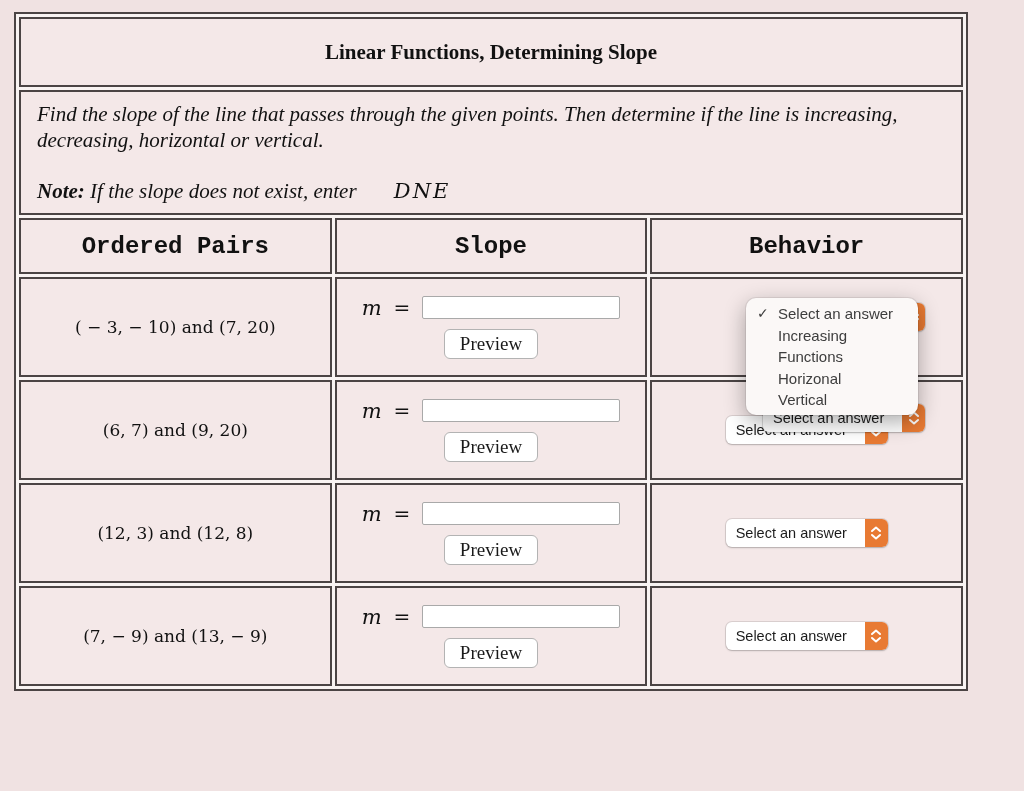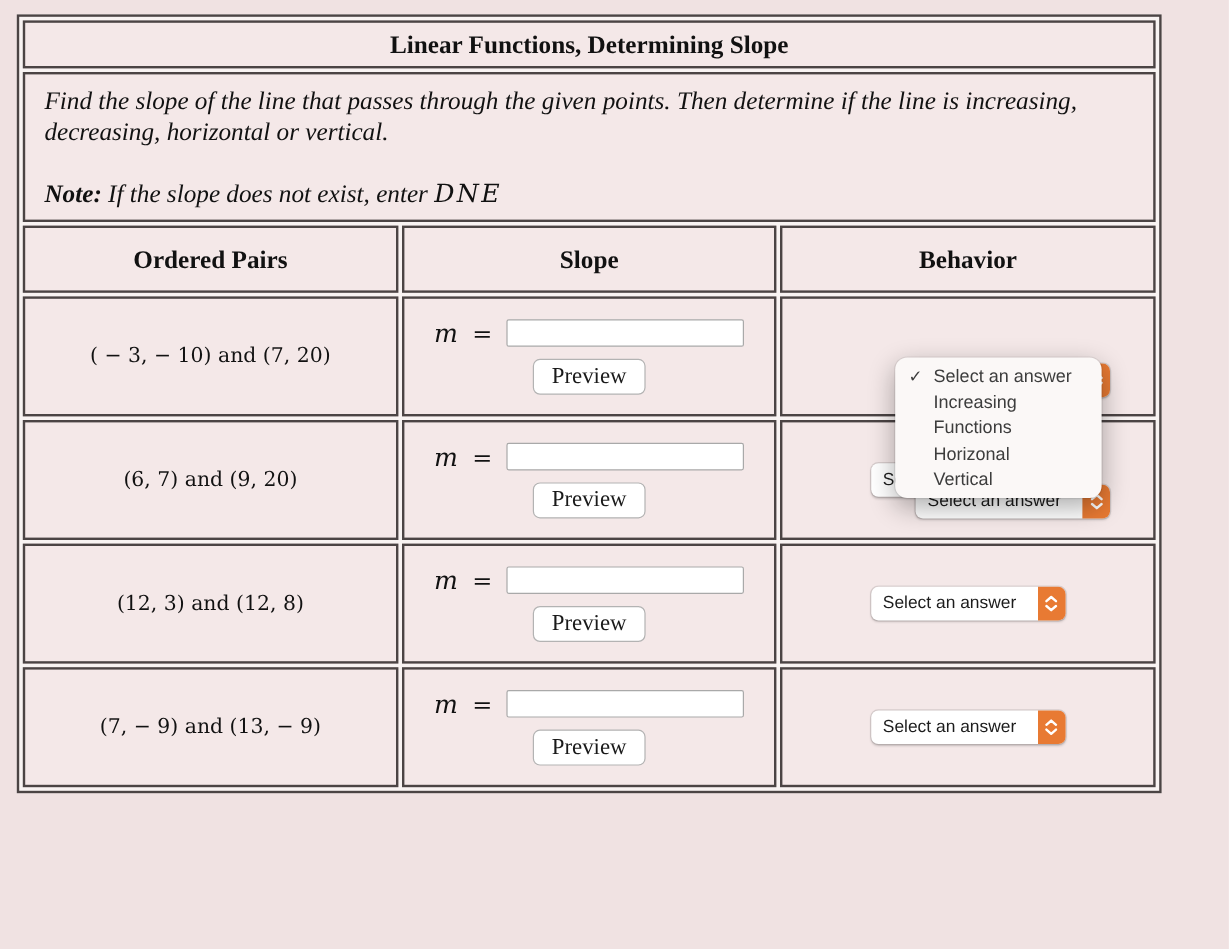--- a/index.html
+++ b/index.html
@@ -25,33 +25,33 @@
     border:2px solid #4b4444;
     background:#f4e8e8;
     box-sizing:border-box;
     vertical-align:middle;
     padding:0;
   }
   .col-pairs{width:334px;}
   .col-slope{width:360px;}
   .col-behavior{width:244px;}
 
-  .title-cell{height:40px;text-align:center;}
+  .title-cell{height:70px;text-align:center;}
   .title-text{font-weight:bold;font-size:21px;}
 
   .instr-cell{height:125px;vertical-align:middle;}
   .instr-inner{padding:6px 16px;}
   .instr-main{font-style:italic;font-size:21px;line-height:1.25;margin:0 0 26px 0;}
   .note-line{font-size:21px;margin:0;}
   .note-label{font-style:italic;font-weight:bold;}
   .note-body{font-style:italic;}
-  .note-dne{font-style:italic;letter-spacing:2px;font-family:"DejaVu Serif",serif;}
+  .note-dne{font-style:italic;letter-spacing:2px;font-family:"DejaVu Serif",serif;margin-left:32px;}
 
   .header-cell{height:56px;text-align:center;}
-  .header-text{font-weight:bold;font-size:21px;}
+  .header-text{font-weight:bold;font-size:24px;font-family:Liberation Mono, monospace;}
 
   .data-row td{height:100px;}
   .pair-cell{text-align:center;}
   .pair-text{font-size:17px;font-family:"DejaVu Serif",serif;}
 
   .slope-cell{}
   .slope-inner{display:flex;flex-direction:column;align-items:center;gap:9px;}
   .slope-line{display:flex;align-items:center;gap:12px;}
   .mvar{font-style:italic;font-size:21px;font-family:"DejaVu Serif",serif;}
   .meq{font-size:20px;font-family:"DejaVu Serif",serif;}

